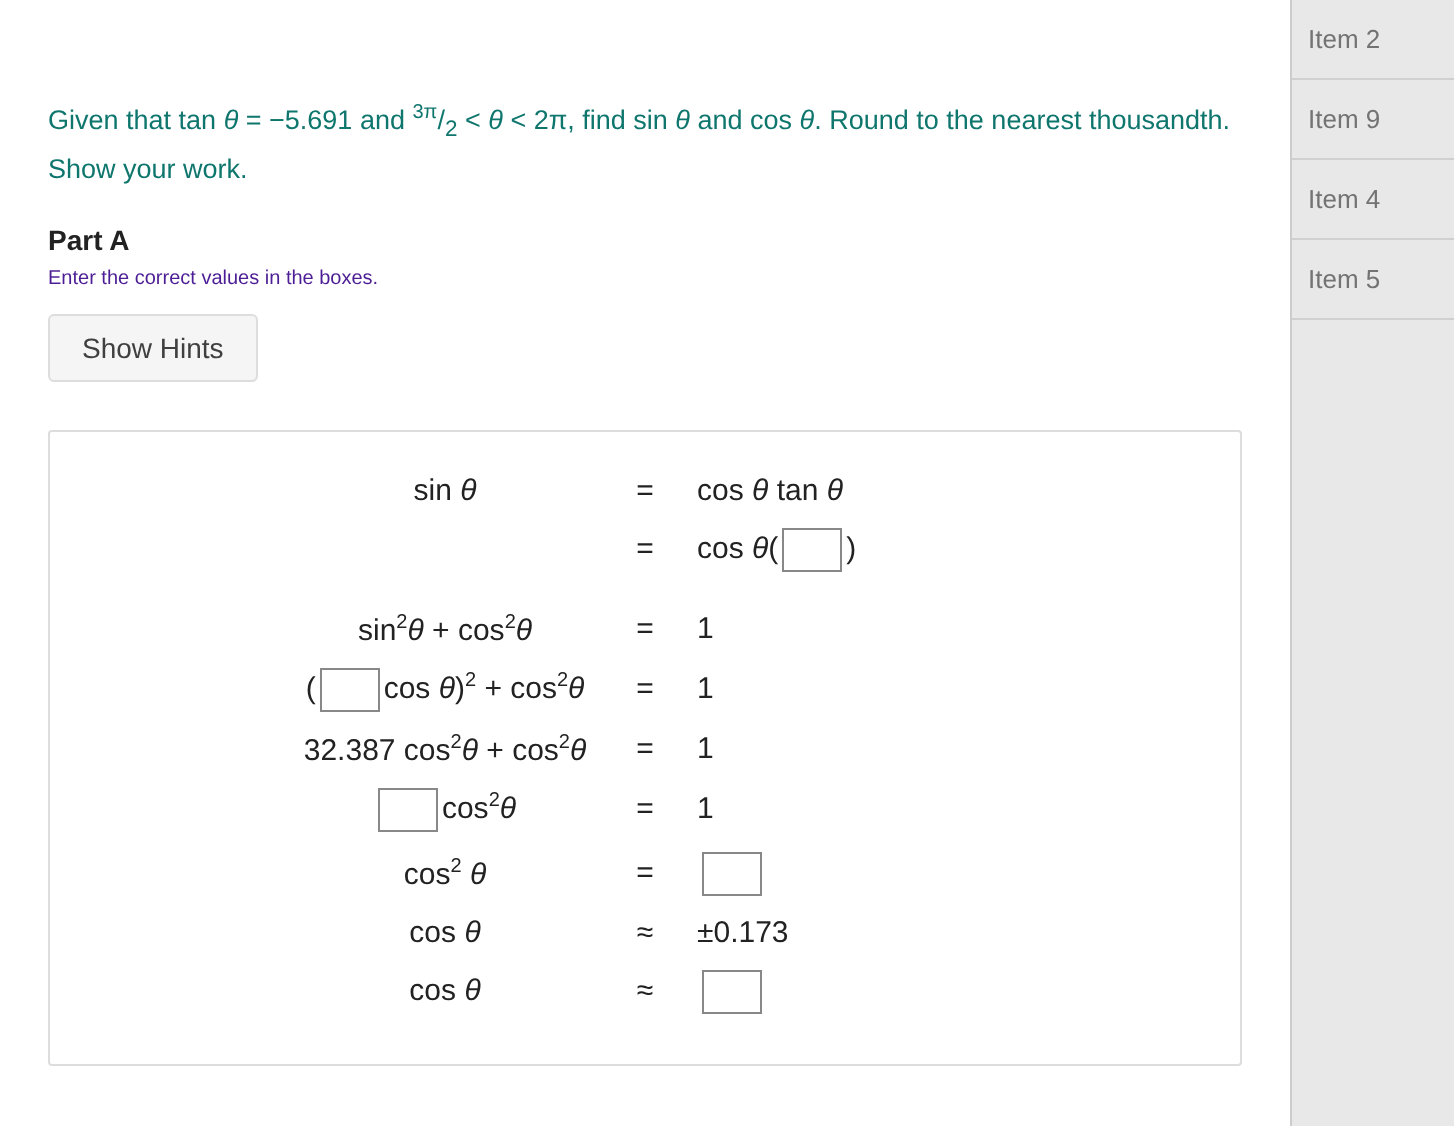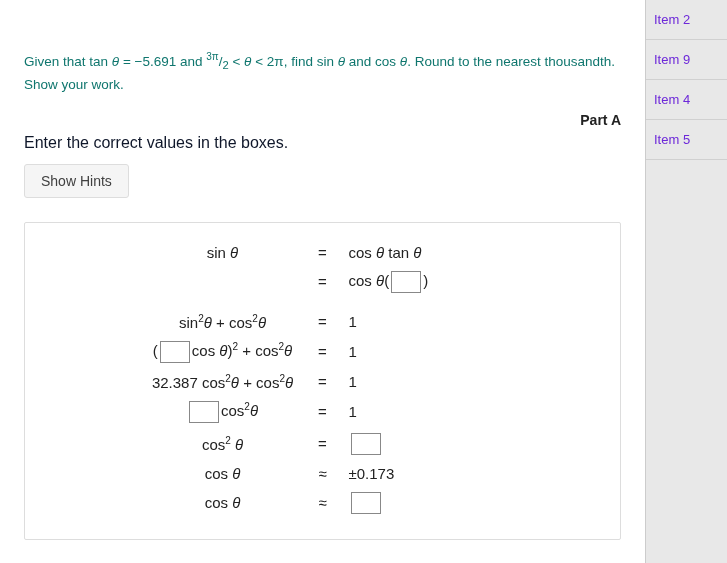--- a/index.html
+++ b/index.html
@@ -21,48 +21,47 @@
     .sidebar {
       width: 82px;
       background: #e8e8e8;
       border-left: 1px solid #ccc;
       display: flex;
       flex-direction: column;
     }
     .sidebar-item {
       padding: 12px 8px;
       font-size: 13px;
-      color: #6d28d9;
+      color: #737373;
       border-bottom: 1px solid #d0d0d0;
       cursor: pointer;
       text-align: left;
       background: #e8e8e8;
     }
     .problem-text {
       font-size: 13.5px;
       line-height: 1.6;
       margin-bottom: 16px;
       color: #0f766e;
       margin-top: 29px;
     }
     .part-label {
       font-weight: bold;
       font-size: 14px;
       margin-bottom: 6px;
       margin-top: 4px;
-      text-align: right;
     }
     .find-label {
       font-size: 13.5px;
       margin-bottom: 6px;
     }
     .enter-label {
-      font-size: 16px;
+      font-size: 10px;
       margin-bottom: 12px;
-      color: #0f172a;
+      color: #4c1d95;
     }
     .hint-box {
       background: #f5f5f5;
       border: 1px solid #ddd;
       display: inline-block;
       padding: 8px 16px;
       border-radius: 3px;
       margin-bottom: 20px;
     }
     .hint-btn {

